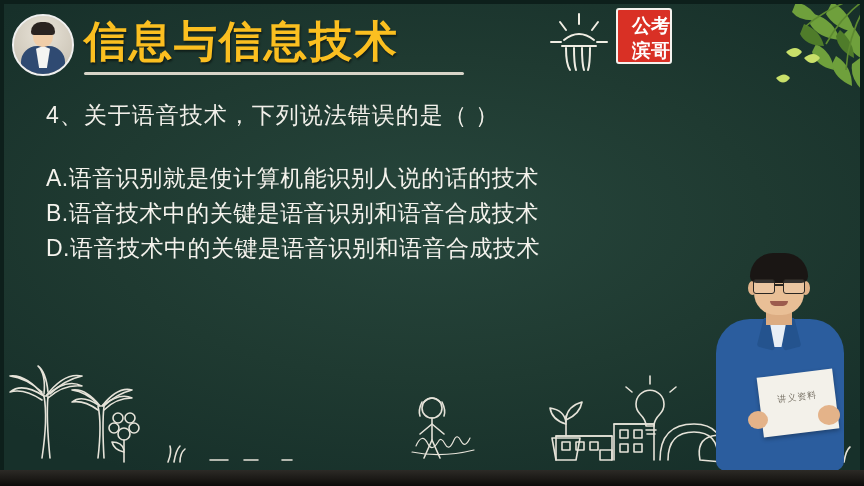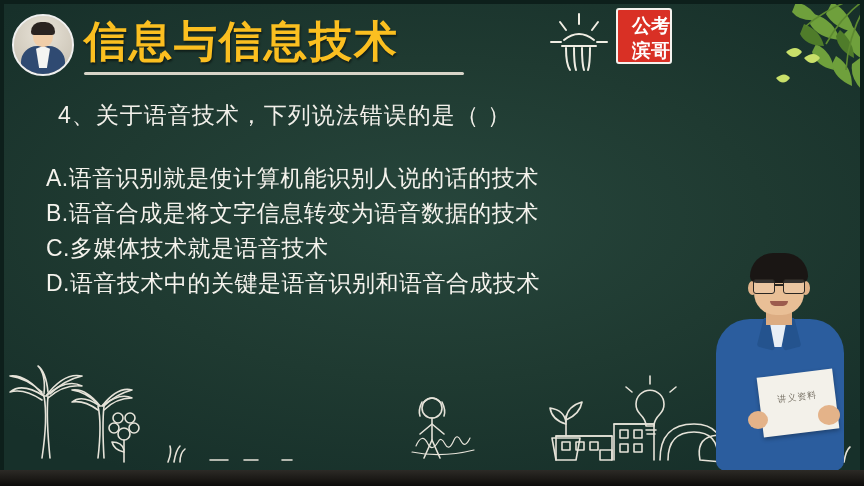--- a/index.html
+++ b/index.html
@@ -120,21 +120,21 @@
   
   .leaves {
     position: absolute;
     right: 0; top: 0;
     width: 200px; height: 140px;
     pointer-events: none;
   }
   
   .q-stem {
     position: absolute;
-    left: 58px; top: 100px;
+    left: 46px; top: 100px;
     font-size: 23px;
     color: #f2f0ea;
     letter-spacing: 1px;
     white-space: nowrap;
   }
   .options {
     position: absolute;
     left: 46px; top: 163px;
     font-size: 23px;
     color: #f5f3ed;
@@ -286,22 +286,21 @@
     <div class="brand-badge">
       <div>公考</div>
       <div>滨哥</div>
     </div>
   </div>
 
   <div class="q-stem">4、关于语音技术，下列说法错误的是（   ）</div>
 
   <div class="options">
     <div class="option">A.语音识别就是使计算机能识别人说的话的技术</div>
-    <div class="option">B.语音合成是将文字信息转变为语音数据的技术</div>
-    <div class="option">C.多媒体技术就是语音技术</div>
+    <div class="option">B.语音技术中的关键是语音识别和语音合成技术</div>
     <div class="option">D.语音技术中的关键是语音识别和语音合成技术</div>
   </div>
 
   <svg class="doodles" viewBox="0 0 864 130">
     <g stroke="#e6e3d9" stroke-width="1.6" fill="none" stroke-linecap="round" stroke-linejoin="round">
 
       <g>
         <path d="M42 118 q6 -40 2 -62"></path>
         <path d="M50 118 q-4 -40 -2 -62"></path>
         <path d="M44 56 q-22 -14 -34 -4 q14 -4 32 8"></path>

